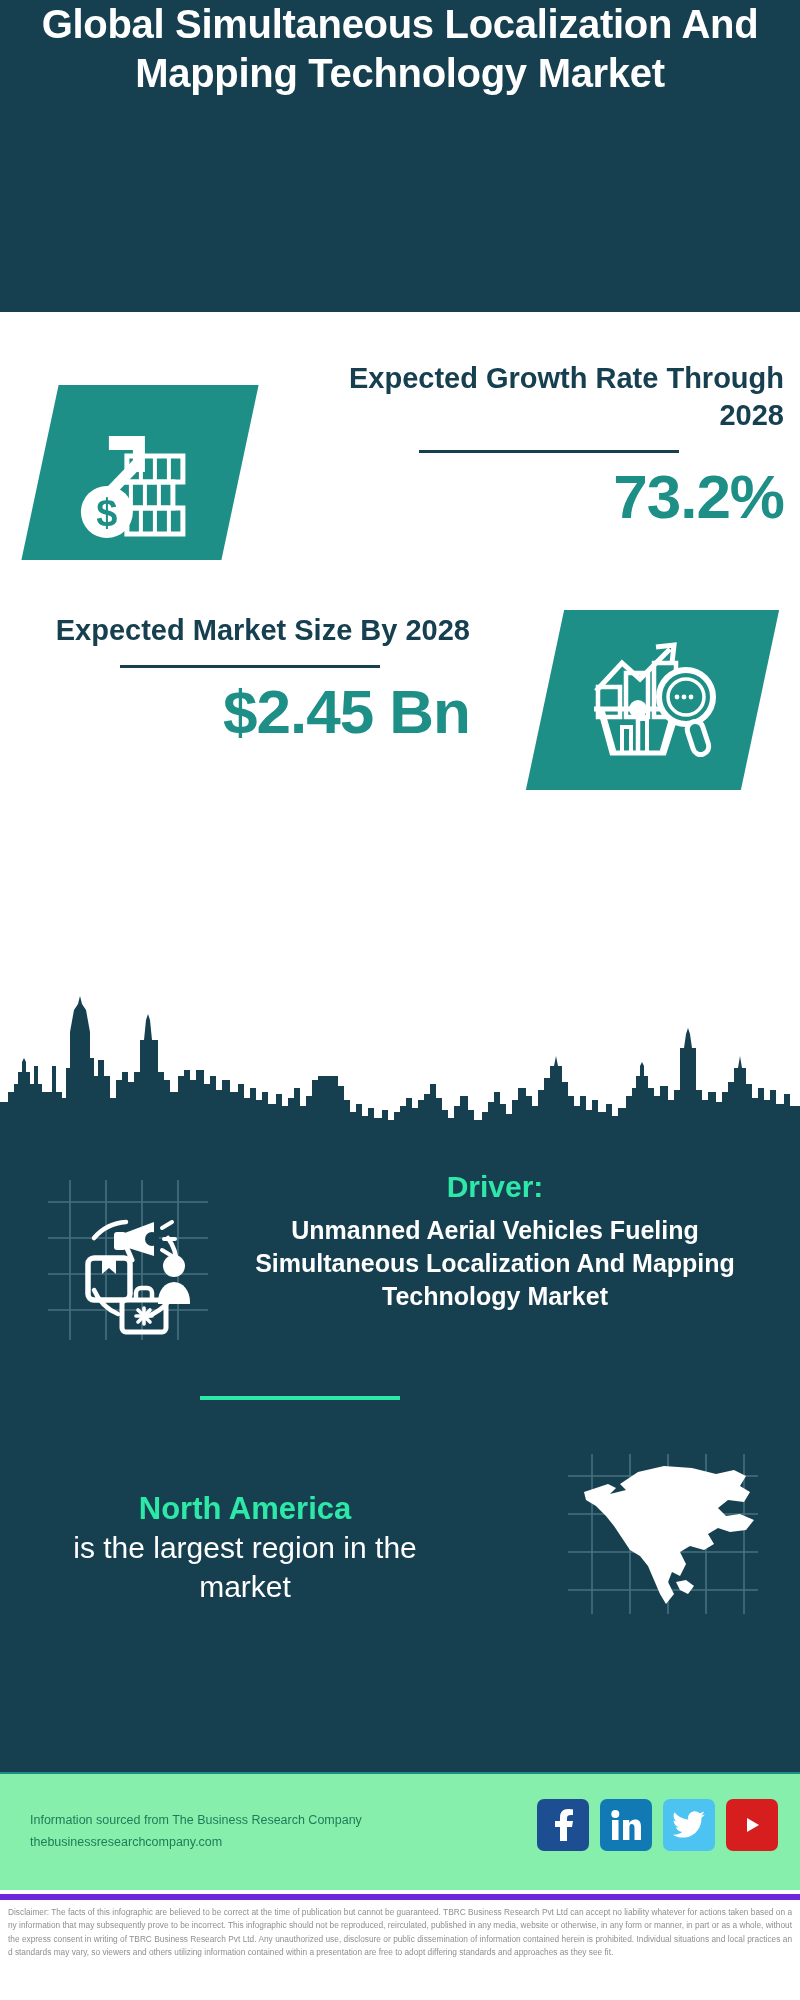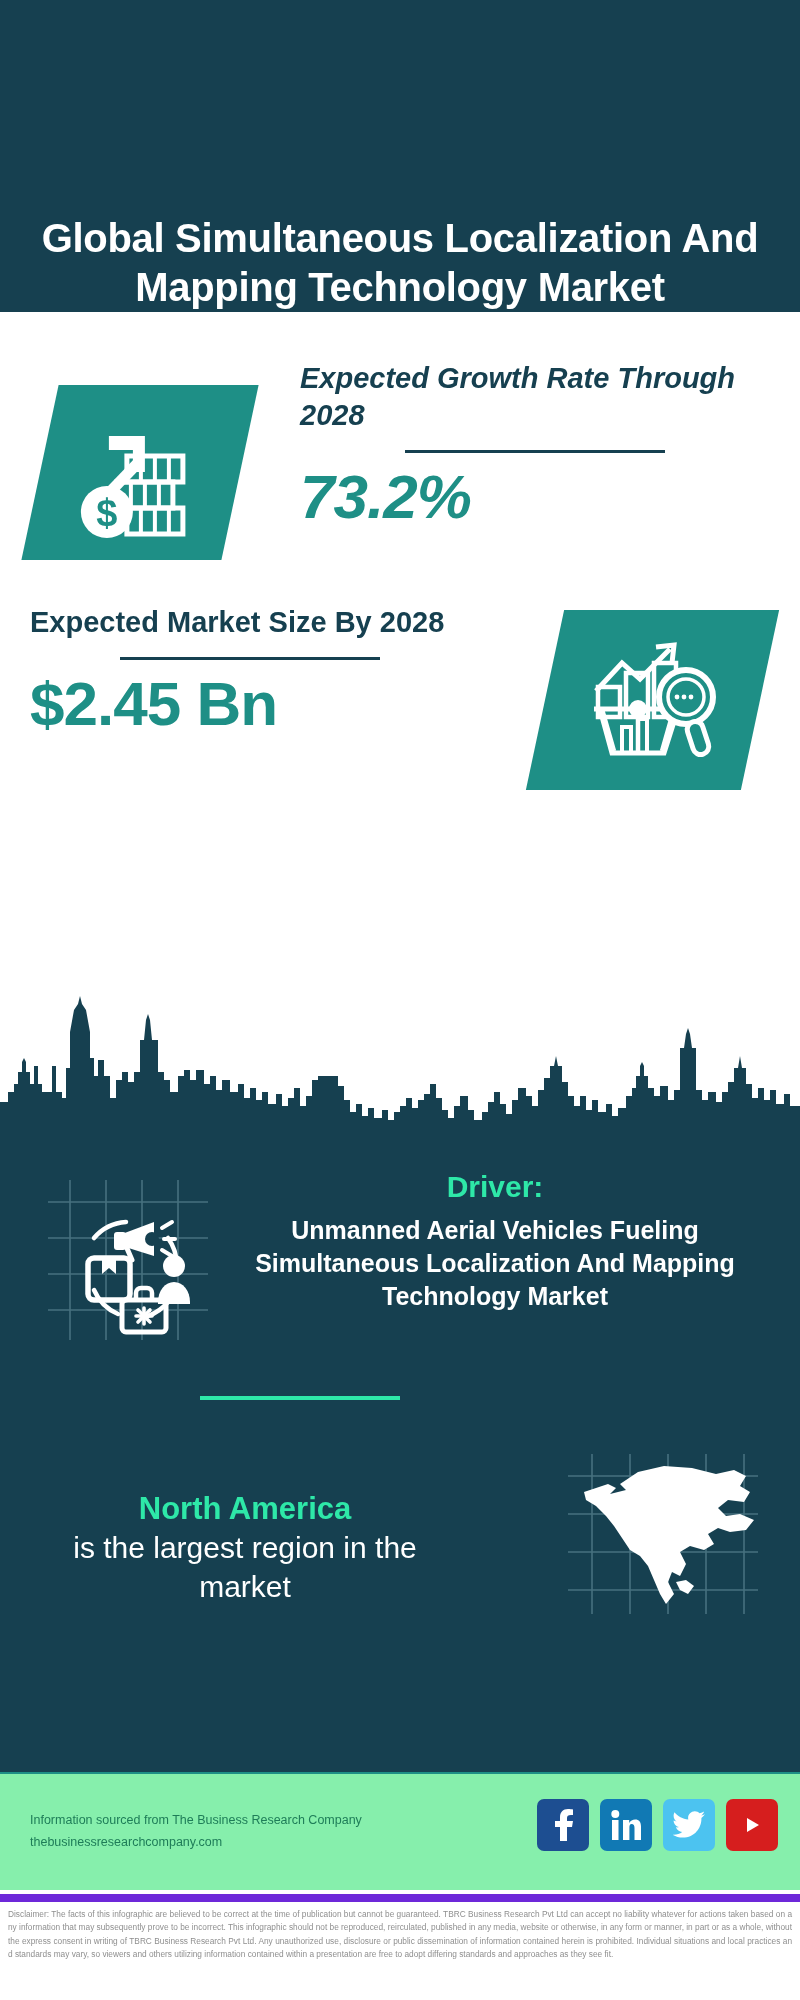--- a/index.html
+++ b/index.html
@@ -10,21 +10,21 @@
     width:800px;
     height:2000px;
     overflow:hidden;
   }
   .page { position:relative; width:800px; height:2000px; background:#fff; }
 
   
   .header {
     position:absolute; top:0; left:0; width:800px; height:312px;
     background:#164050;
-    display:flex; align-items:flex-end; justify-content:center;
+    display:flex; align-items:flex-start; justify-content:center;
   }
   .header-title {
     color:#ffffff;
     font-size:40px;
     font-weight:bold;
     line-height:1.22;
     text-align:center;
     letter-spacing:-0.3px;
     padding:0 40px;
     width:100%;
@@ -39,23 +39,22 @@
     background:#1E8F86;
     display:flex; align-items:center; justify-content:center;
   }
   .para-left {
     left:40px; top:55px; width:200px; height:175px;
     transform:skewX(-12deg);
   }
   .para-left .glyph { transform:skewX(12deg); }
 
   .stat1-text {
-    position:absolute; left:300px; top:30px; width:470px;
-    text-align:left;
-    font-style:italic;
+    position:absolute; left:314px; top:30px; width:470px;
+    text-align:right;
   }
   .stat-label {
     color:#164050;
     font-size:29px;
     font-weight:bold;
     line-height:1.28;
   }
   .divider-dark {
     width:260px; height:3px; background:#164050;
     margin:16px auto 10px auto;
@@ -64,21 +63,21 @@
     color:#1E8F86;
     font-size:62px;
     font-weight:bold;
     line-height:1.1;
     letter-spacing:-1px;
   }
 
   
   .stat2 { position:absolute; top:600px; left:0; width:800px; height:320px; }
   .stat2-text {
-    position:absolute; left:30px; top:4px; width:440px; text-align:left;
+    position:absolute; left:30px; top:12px; width:440px; text-align:right;
   }
   .para-right {
     right:40px; top:10px; width:215px; height:180px;
     transform:skewX(-12deg);
   }
   .para-right .glyph { transform:skewX(12deg); }
 
   
   .skyline {
     position:absolute; left:0; top:980px; width:800px; height:160px;
@@ -144,21 +143,21 @@
     display:flex; align-items:center; justify-content:center;
   }
   .fb { background:#1D4E91; }
   .li { background:#1179B4; }
   .tw { background:#4CC3F0; }
   .yt { background:#D61E1E; }
 
   .disclaimer {
     position:absolute; left:0; top:1894px; width:800px; height:106px;
     background:#ffffff;
-    border-top:8px solid #6d28d9;
+    border-top:6px solid #6d28d9;
     padding:6px 8px 0 8px;
     color:#8f8f8f;
     font-size:8.3px;
     line-height:1.62;
     text-align:justify;
     word-break:break-all;
   }
 </style>
 </head>
 <body>

